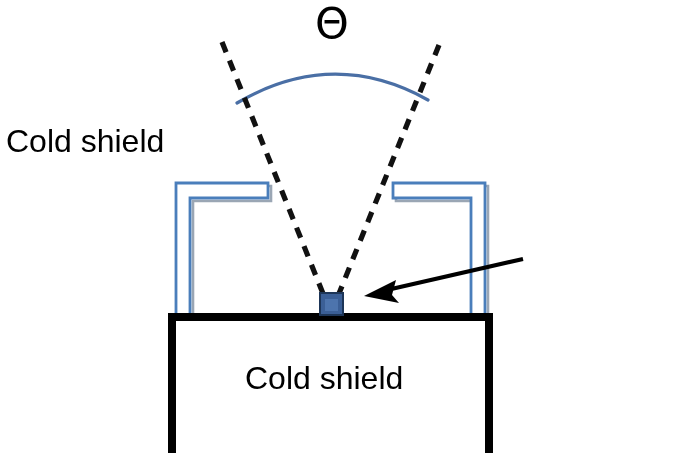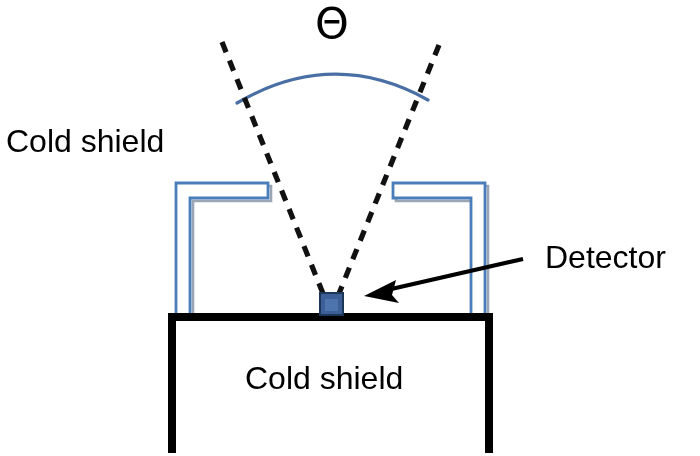--- a/index.html
+++ b/index.html
@@ -99,17 +99,16 @@
       <line x1="523" y1="259" x2="387" y2="290" stroke="#000000" stroke-width="4.2" stroke-linecap="butt"></line>
       <polygon points="364,296 396,280 392,295 399,303" fill="#000000"></polygon>
     </g>
 
   </svg>
 
   <div class="diagram-label" id="label-theta">Θ</div>
 
   <div class="diagram-label" id="label-cold-shield">Cold shield</div>
 
-  <div class="diagram-label" id="label-detector">Detector</div>
 
   <div class="diagram-label" id="label-cold-plate">Cold shield</div>
 
 </div>
 
 </body></html>

